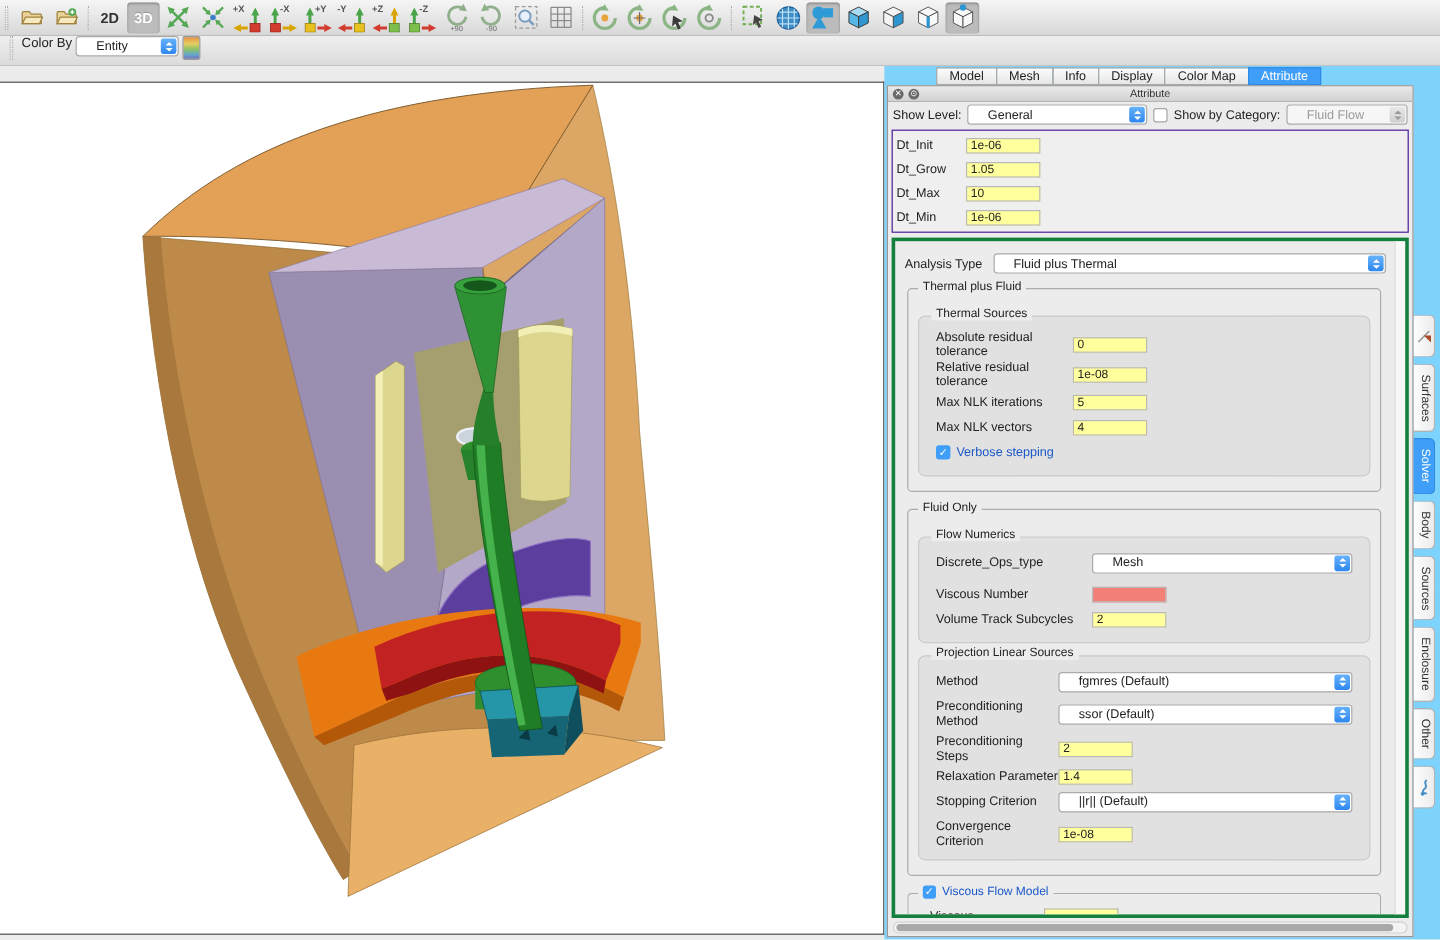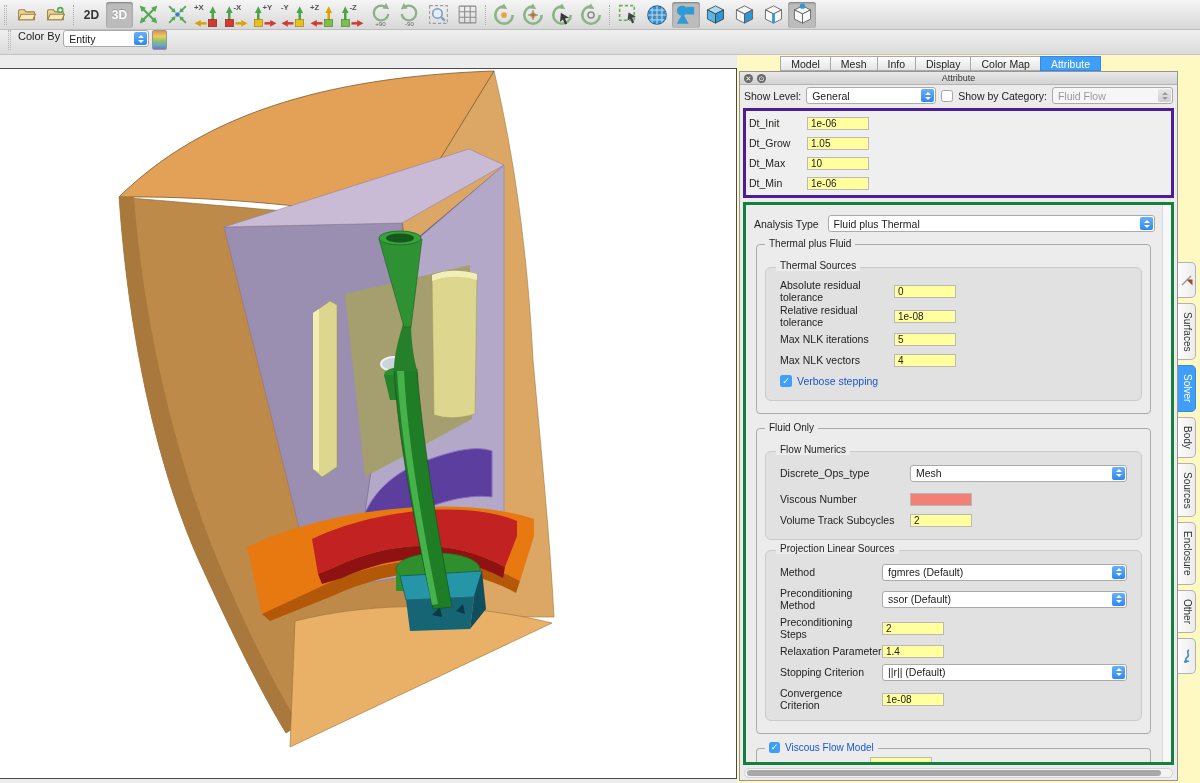--- a/index.html
+++ b/index.html
@@ -9,47 +9,47 @@
   .tb2{height:25px;background:linear-gradient(#EFEFEF,#DBDBDB);border-bottom:1px solid #C4C4C4;display:flex;align-items:flex-start;padding:0 8px;gap:3px}
   .tbtn{width:28px;height:26px;border:none;background:transparent;display:flex;align-items:center;justify-content:center;padding:0;cursor:default}
   .tbtn.pressed{background:#BCBCBC;border-radius:3px;box-shadow:inset 0 1px 2px rgba(0,0,0,.35)}
   .tbtn.txt{font-size:12px;font-weight:bold;color:#333;width:27px}
   .tbtn.txt.pressed{color:#FFF;text-shadow:0 -1px 0 rgba(0,0,0,.2)}
   .sep{width:1px;height:20px;border-left:1px dotted #ACACAC;margin:0 3px}
   .grip{width:3px;height:20px;border-left:1px dotted #B2B2B2;border-right:1px dotted #B2B2B2;margin-right:4px}
   .tb2 .lbl{font-size:11px}
   .swatch{width:15px;height:20px;border:1px solid #979797;border-radius:2px;background:linear-gradient(#E59043,#E6CE62 30%,#8FC263 55%,#64A9C9 80%,#7473C1)}
   
-  .sel{background:#FFF;border:1px solid #ABABAB;border-radius:3px;height:17px;display:flex;align-items:center;font-size:10.5px;padding:0 18px 0 5px;position:relative;white-space:nowrap}
+  .sel{background:#FFF;border:1px solid #ABABAB;border-radius:3px;height:17px;display:flex;align-items:center;font-size:10.5px;padding:0 18px 0 16px;position:relative;white-space:nowrap}
   .sel .stp{position:absolute;right:1px;top:1px;bottom:1px;width:13px;border-radius:2px;background:linear-gradient(#66B1FA,#2E87F0);display:flex;flex-direction:column;align-items:center;justify-content:center;gap:2px}
   .sel .stp i{display:block;width:0;height:0;border-left:3px solid transparent;border-right:3px solid transparent}
   .sel .stp i.up{border-bottom:3.5px solid #fff}
   .sel .stp i.dn{border-top:3.5px solid #fff}
   .sel.disabled{background:#F6F6F6;color:#9A9A9A}
   .sel.disabled .stp{background:linear-gradient(#E8E8E8,#CFCFCF)}
   .sel.disabled .stp i.up{border-bottom-color:#9A9A9A}
   .sel.disabled .stp i.dn{border-top-color:#9A9A9A}
   .field{height:13px;line-height:12px;width:62px;background:#FFFF9E;border:1px solid #B9B9B9;font-size:10px;padding:0 3px;overflow:hidden}
   .field.red{background:#F28076}
   .cb{width:12px;height:12px;border-radius:2.5px;background:#3F9EF8;color:#fff;font-size:9px;line-height:12px;text-align:center;flex:none}
   .cb.off{background:#FFF;border:1px solid #A6A6A6}
   
   .main{display:flex;height:728px;position:relative}
   .viewport{width:737px;position:relative;background:#ECECEC}
   .canvas{position:absolute;left:0;top:13px;right:0;bottom:4px;background:#FFF;border:1px solid #4A4A4A;border-left:none}
-  .rightcol{width:463px;position:relative;background:#fef9c3}
+  .rightcol{width:463px;position:relative;background:#7dd3fc}
   .tabs-row{height:16px;display:flex;justify-content:flex-end;padding-right:99px;align-items:flex-end}
   .tab{font-size:10.5px;height:15px;line-height:14px;padding:0 10px;background:linear-gradient(#FDFDFD,#E5E5E5);border:1px solid #A8A8A8;margin-left:-1px;color:#222;cursor:default}
   .tab.active{background:#3F9EF8;border-color:#2E8AE4;color:#FFF}
   .pane{position:absolute;left:2px;top:16px;right:22px;bottom:2px;border:1px solid #969696;background:#ECECEC;display:flex;flex-direction:column;overflow:hidden}
   .titlebar{height:13px;background:linear-gradient(#E9E9E9,#D2D2D2);border-bottom:1px solid #B4B4B4;display:flex;align-items:center;position:relative;flex:none}
   .titlebar .t{position:absolute;left:0;right:0;text-align:center;font-size:9px;color:#333}
   .tbb{width:9px;height:9px;border-radius:50%;background:#6A6A6A;color:#FFF;font-size:7px;line-height:9px;text-align:center;margin-left:4px;position:relative;z-index:1}
   .showlevel{height:21px;display:flex;align-items:center;padding:0 4px;gap:5px;font-size:10.5px;flex:none}
-  .dtbox{border:3px solid #4c1d95;margin:2px 3px 4px;padding:2px 0;background:#EFEFEF;flex:none}
+  .dtbox{border:1px solid #4c1d95;margin:2px 3px 4px;padding:2px 0;background:#EFEFEF;flex:none}
   .dtrow{height:20px;display:flex;align-items:center;padding-left:3px}
   .dtrow .l{width:58px;font-size:10.5px}
   .scrollbox{border:3px solid #15803d;margin:0 3px;flex:1;overflow:hidden;position:relative;background:#ECECEC;padding:8px 14px 0 4px}
   .vtrack{position:absolute;right:0;top:0;bottom:0;width:9px;background:#F7F7F7;border-left:1px solid #DADADA}
   .analysis{display:flex;align-items:center;gap:9px;margin:2px 2px 12px 4px;font-size:10.5px}
   .analysis .sel{flex:1}
   .group{position:relative;border:1px solid #ABABAB;border-radius:4px;margin:10px 6px 14px;padding:12px 4px 4px}
   .group>.legend{position:absolute;top:-7px;left:8px;background:#ECECEC;padding:0 4px;font-size:10px;display:flex;align-items:center;gap:5px}
   .gfill{background:#E1E1E1;border:1px solid #CACACA;border-radius:6px;margin:10px 4px 8px;padding:10px 0 8px;position:relative}
   .gfill>.legend{position:absolute;top:-8px;left:10px;background:#ECECEC;padding:0 4px;font-size:10px}
@@ -364,21 +364,21 @@
 
     <div class="pane">
       <div class="titlebar">
         <span class="t">Attribute</span>
         <span class="tbb">✕</span>
         <span class="tbb">⊙</span>
       </div>
 
       <div class="showlevel">
         <span>Show Level:</span>
-        <div class="sel" style="width:130px">
+        <div class="sel" style="width:150px">
           <span>General</span>
           <span class="stp">
               <i class="up"></i>
               <i class="dn"></i>
             </span>
         </div>
         <span class="cb off"></span>
         <span>Show by Category:</span>
         <div class="sel disabled" style="flex:1">
           <span>Fluid Flow</span>

